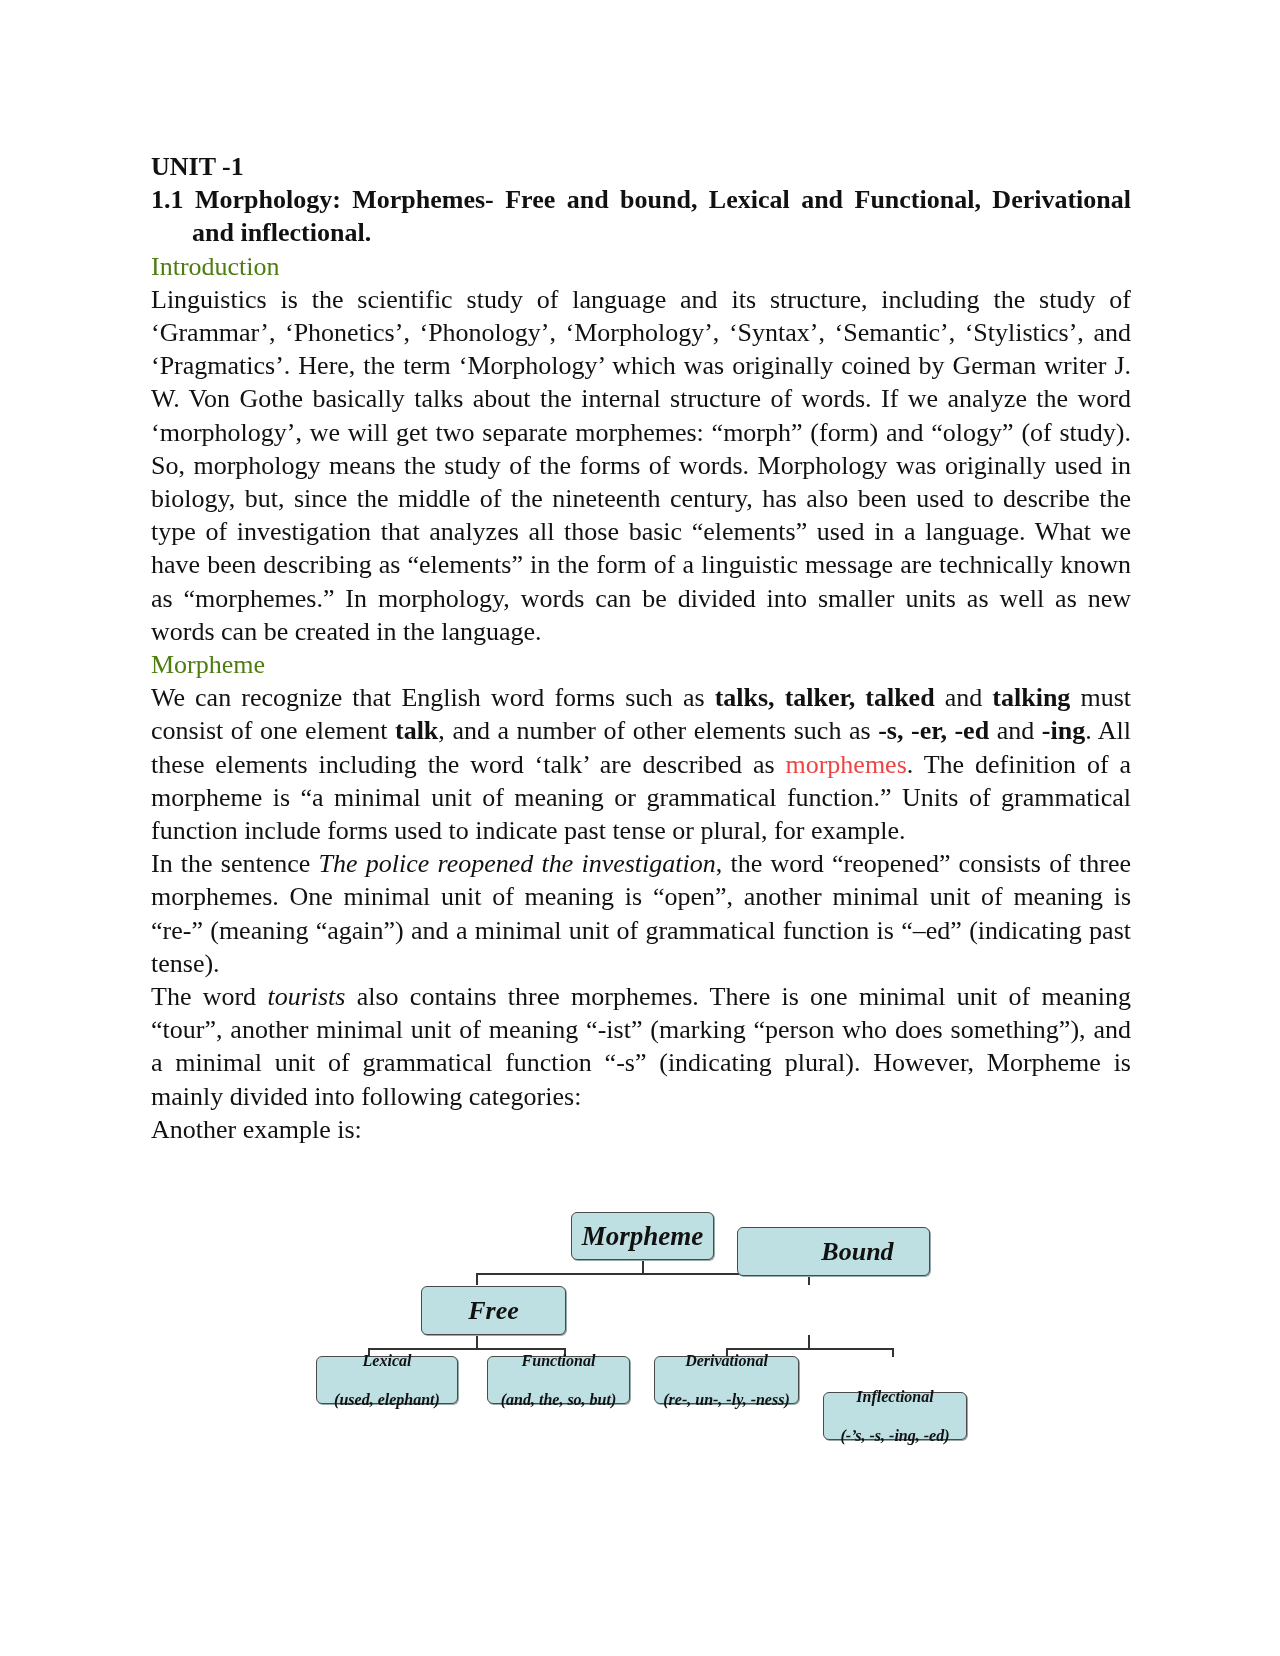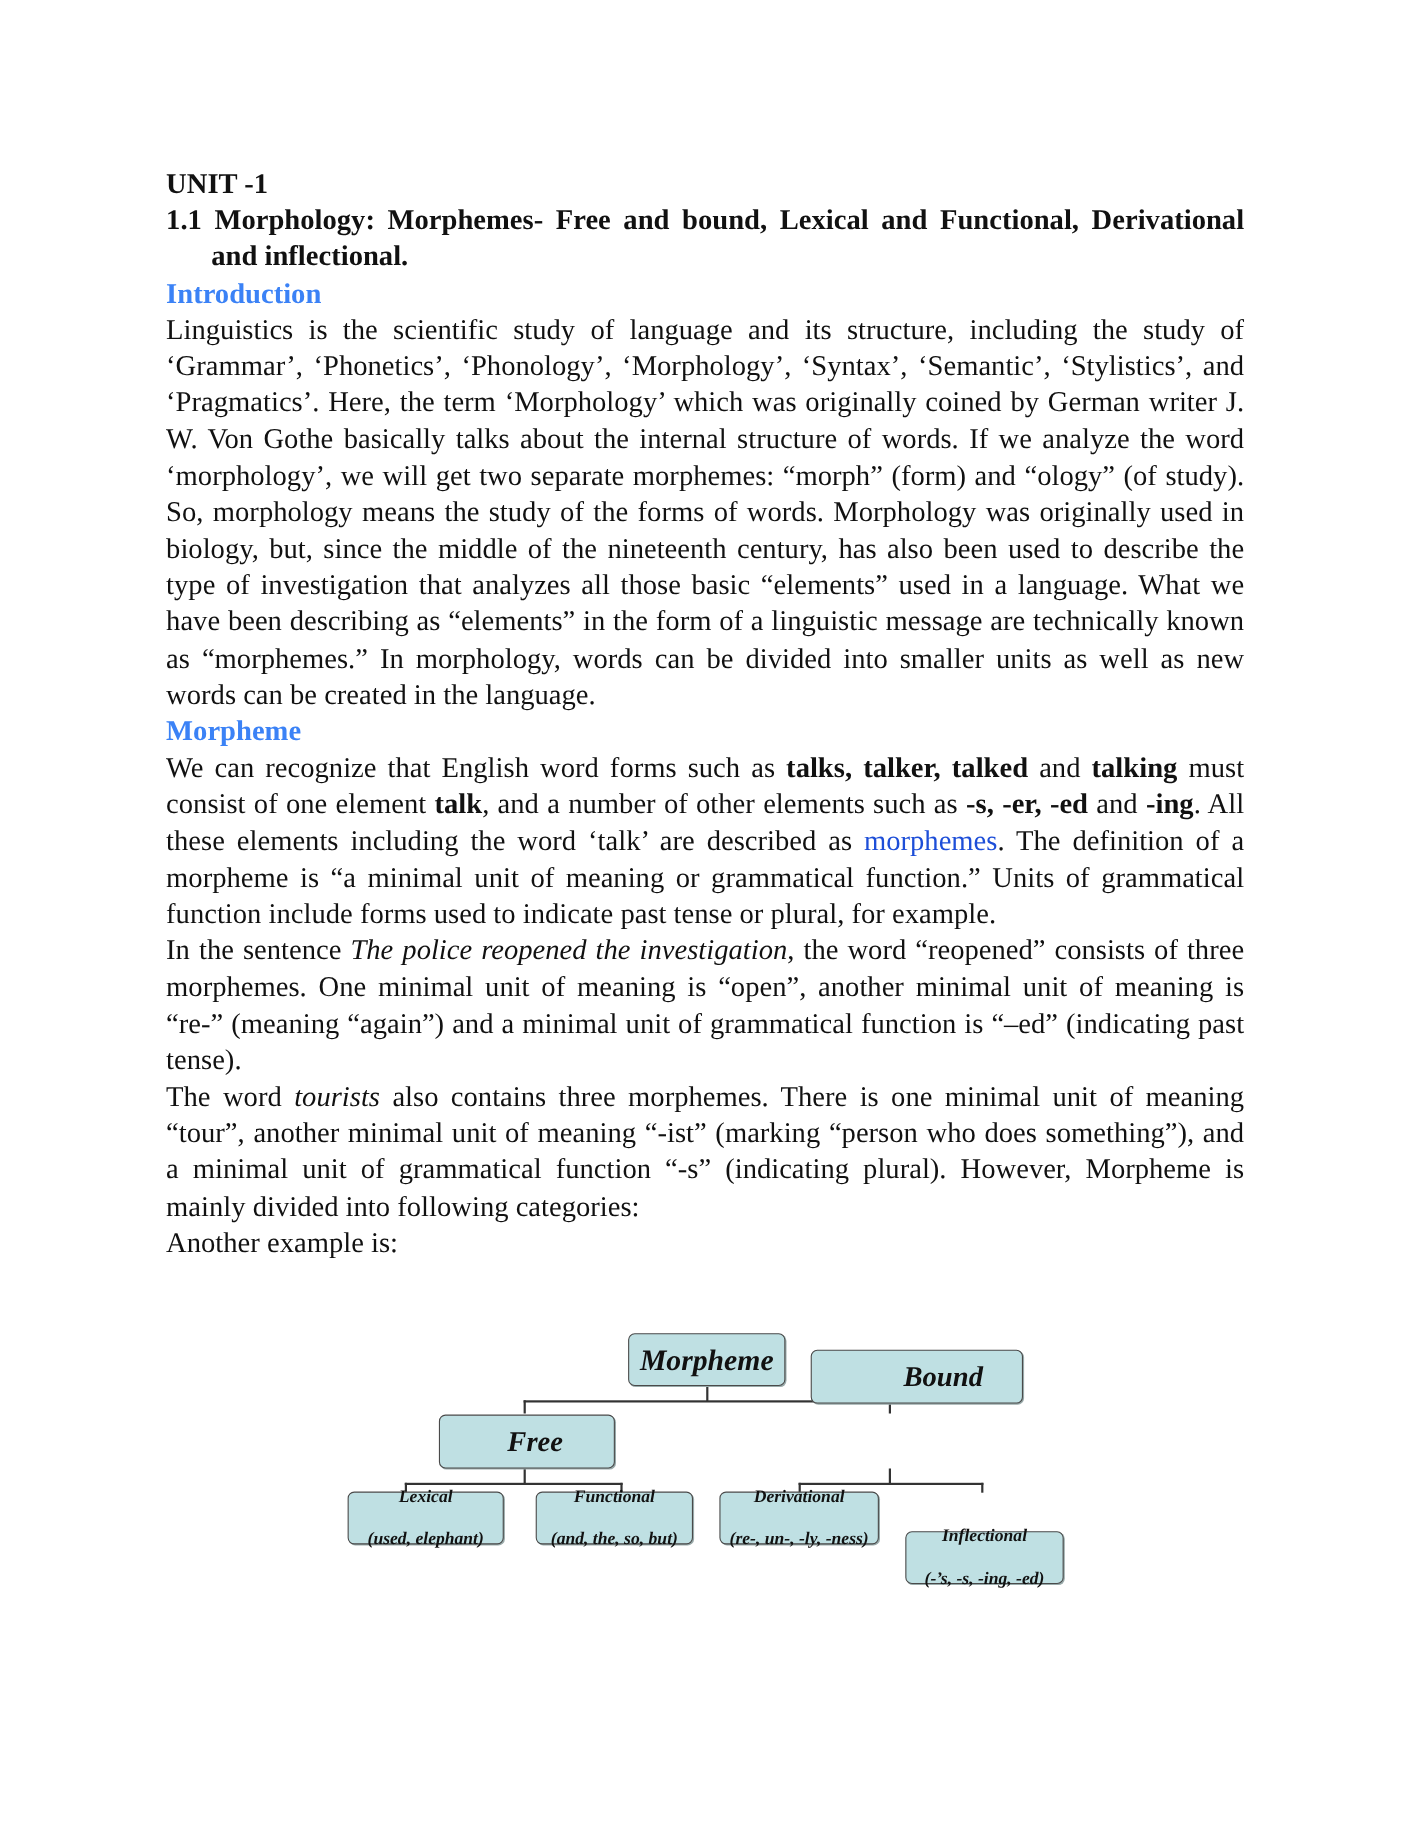--- a/index.html
+++ b/index.html
@@ -3,24 +3,24 @@
 <meta charset="utf-8">
 <style>
   html, body { margin: 0; padding: 0; background: #ffffff; }
   body { width: 1280px; height: 1656px; position: relative; overflow: hidden; }
   .page {
     position: absolute; left: 151px; top: 150px; width: 980px;
     font-family: "Liberation Serif", serif; font-size: 26px; line-height: 33.2px; color: #111;
   }
   .h { font-weight: bold; }
   .h-sub { font-weight: bold; padding-left: 41px; text-indent: -41px; text-align: justify; text-align-last: left; }
-  .red { color: #3b82f6; font-weight: bold; }
+  .red { color: #4d7c0f; font-weight: normal; }
   p { margin: 0; text-align: justify; }
   p.last-left { text-align-last: left; }
-  .teal { color: #1d4ed8; }
+  .teal { color: #ef4444; }
   b { font-weight: bold; }
   i { font-style: italic; }
 
   .diagram { position: absolute; left: 0; top: 0; width: 1280px; height: 1656px; pointer-events: none; }
   .node {
     position: absolute; background: #bfe0e3; border: 1.5px solid #4a4a4a; border-radius: 6px;
     font-family: "Liberation Serif", serif; font-style: italic; font-weight: bold; color: #111;
     text-align: center; box-shadow: 1px 1px 0 #9aa; pointer-events: auto;
     display: flex; flex-direction: column; justify-content: center; align-items: center;
   }
@@ -59,21 +59,21 @@
   <div class="line" style="left:564px; top:1348px; width:2px; height:9px;"></div>
 
   <div class="line" style="left:808px; top:1335px; width:2px; height:14px;"></div>
   <div class="line" style="left:726px; top:1348px; width:168px; height:2px;"></div>
   <div class="line" style="left:726px; top:1348px; width:2px; height:9px;"></div>
   <div class="line" style="left:892px; top:1348px; width:2px; height:9px;"></div>
 
   <div class="node big" style="left:571px; top:1212px; width:141px; height:46px;">
       <span>Morpheme</span>
     </div>
-  <div class="node mid" style="left:399px; top:1286px; width:143px; height:47px;padding-left:15px;">
+  <div class="node mid" style="left:421px; top:1286px; width:143px; height:47px;">
       <span>Free</span>
     </div>
   <div class="node mid" style="left:737px; top:1227px; width:143px; height:47px;padding-left:48px;">
       <span>Bound</span>
     </div>
 
   <div class="node small" style="left:316px; top:1356px; width:140px; height:46px;">
     <span>Lexical</span>
       <span>(used, elephant)</span>
   </div>

